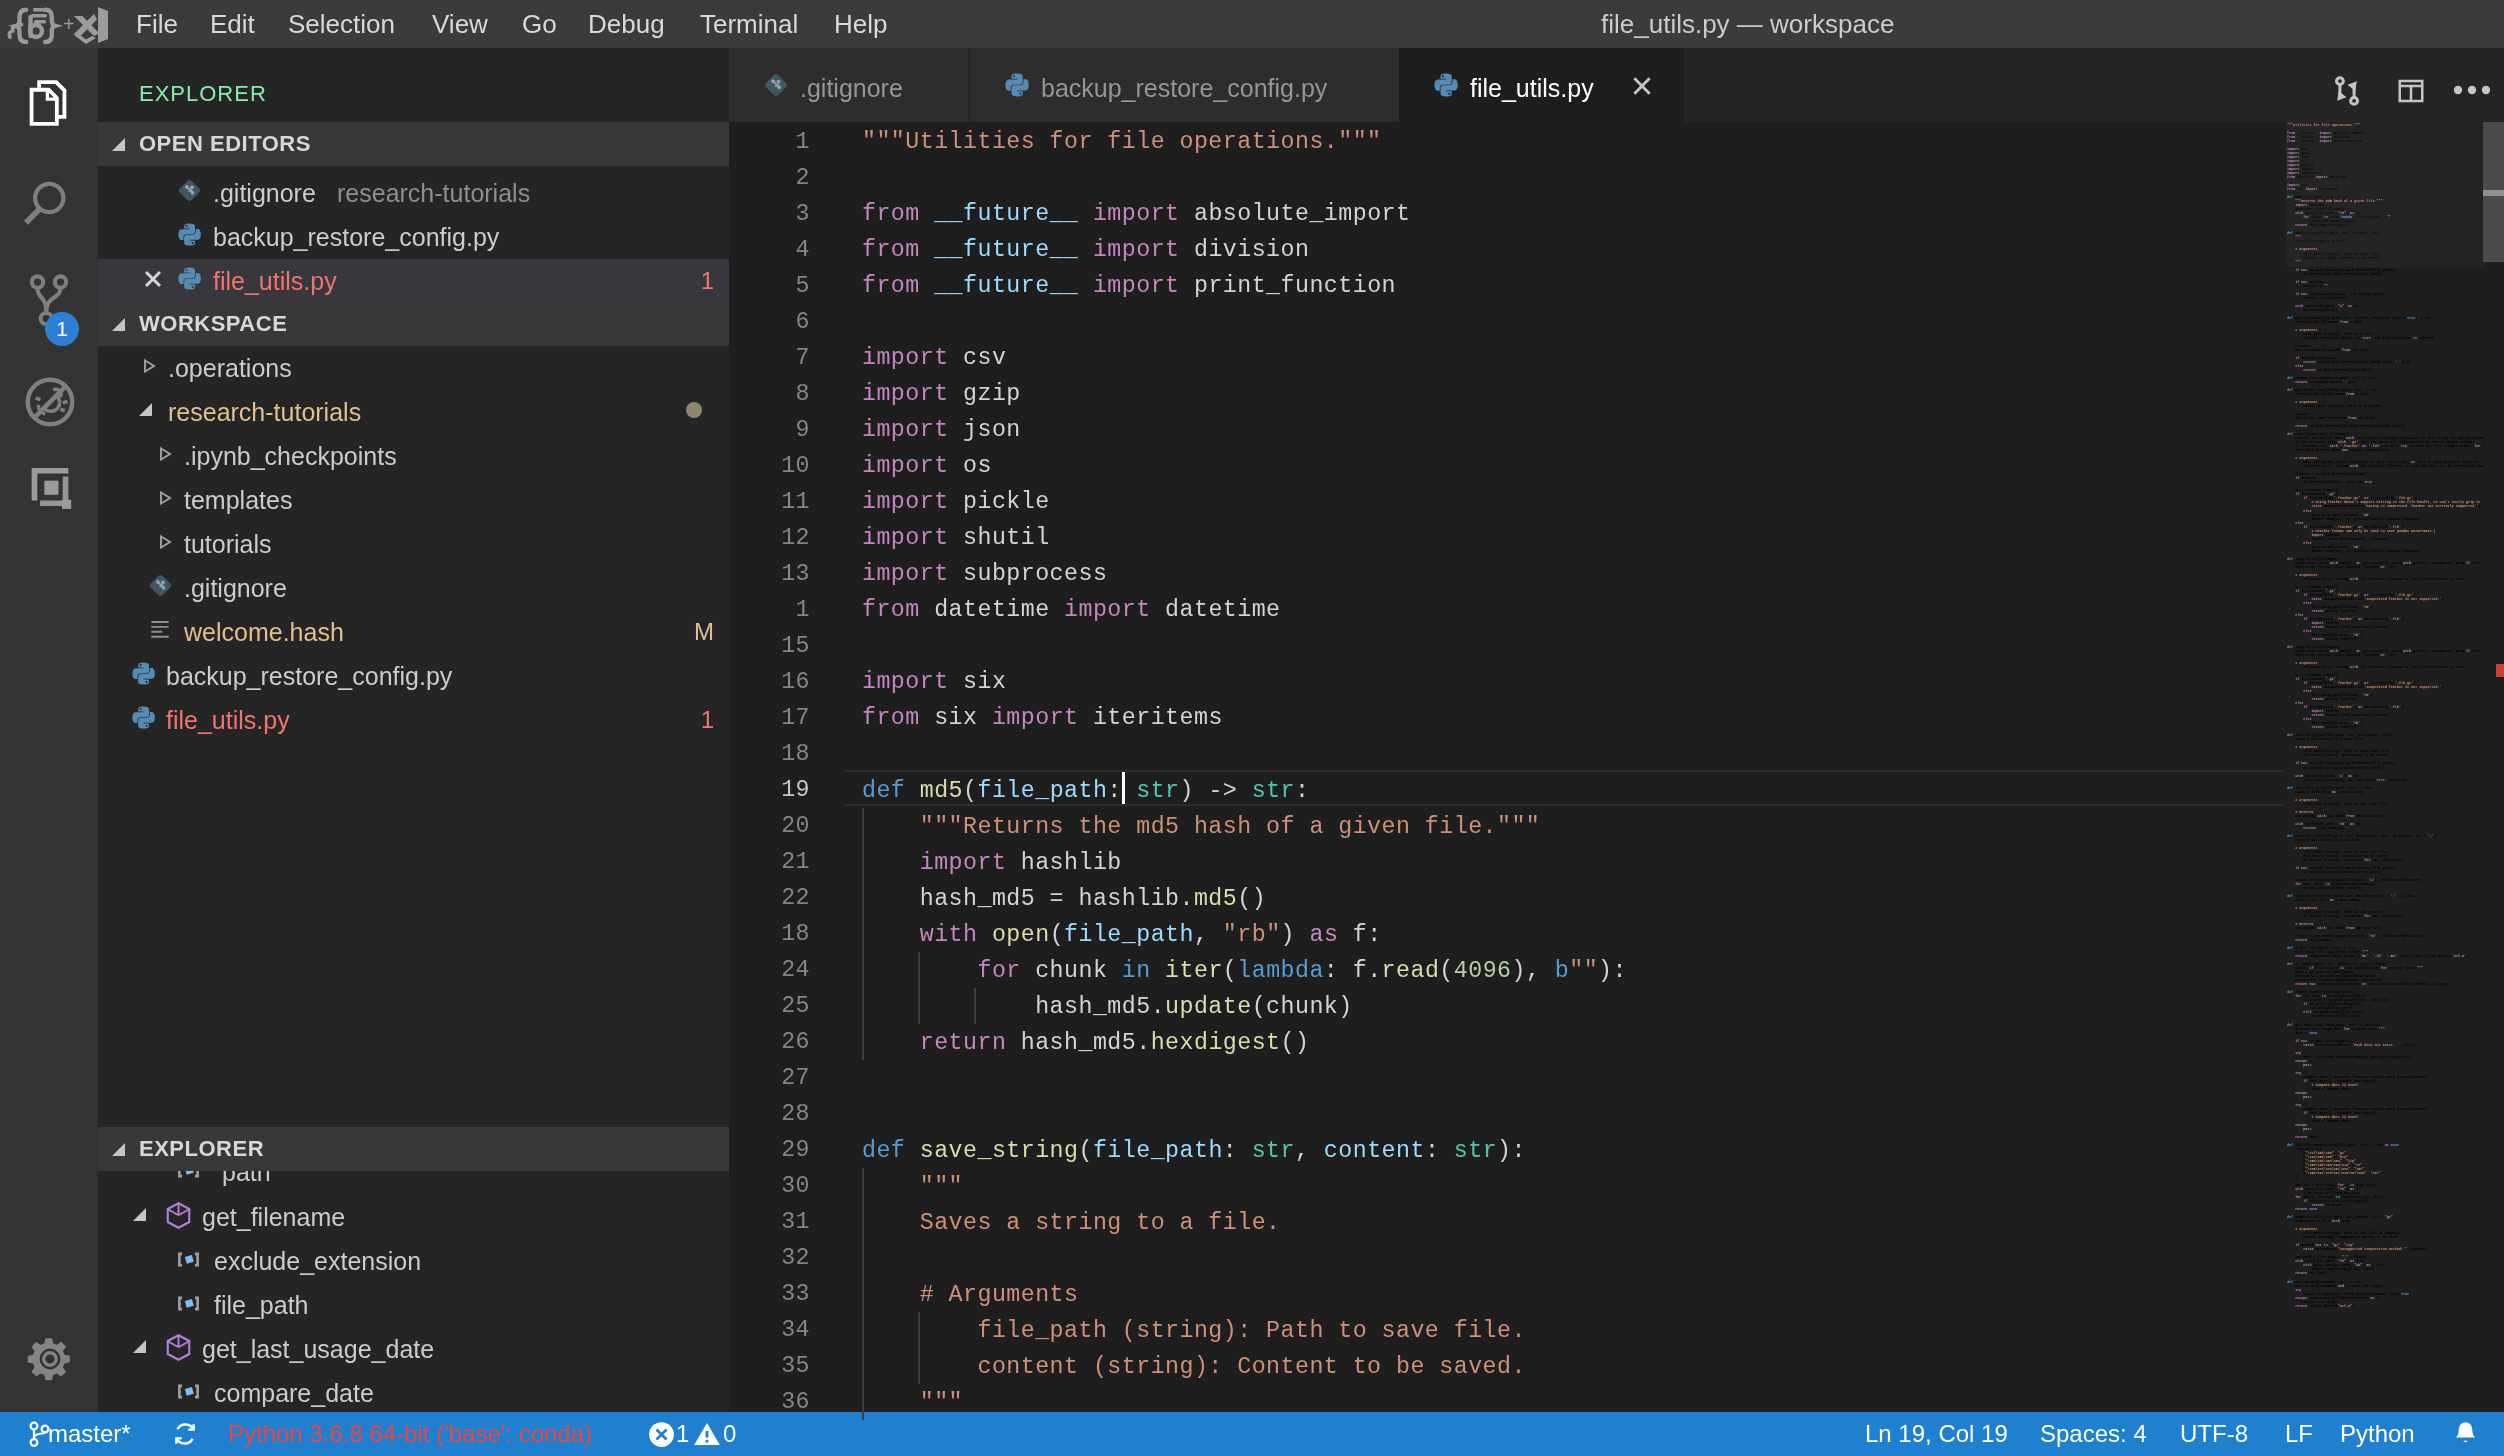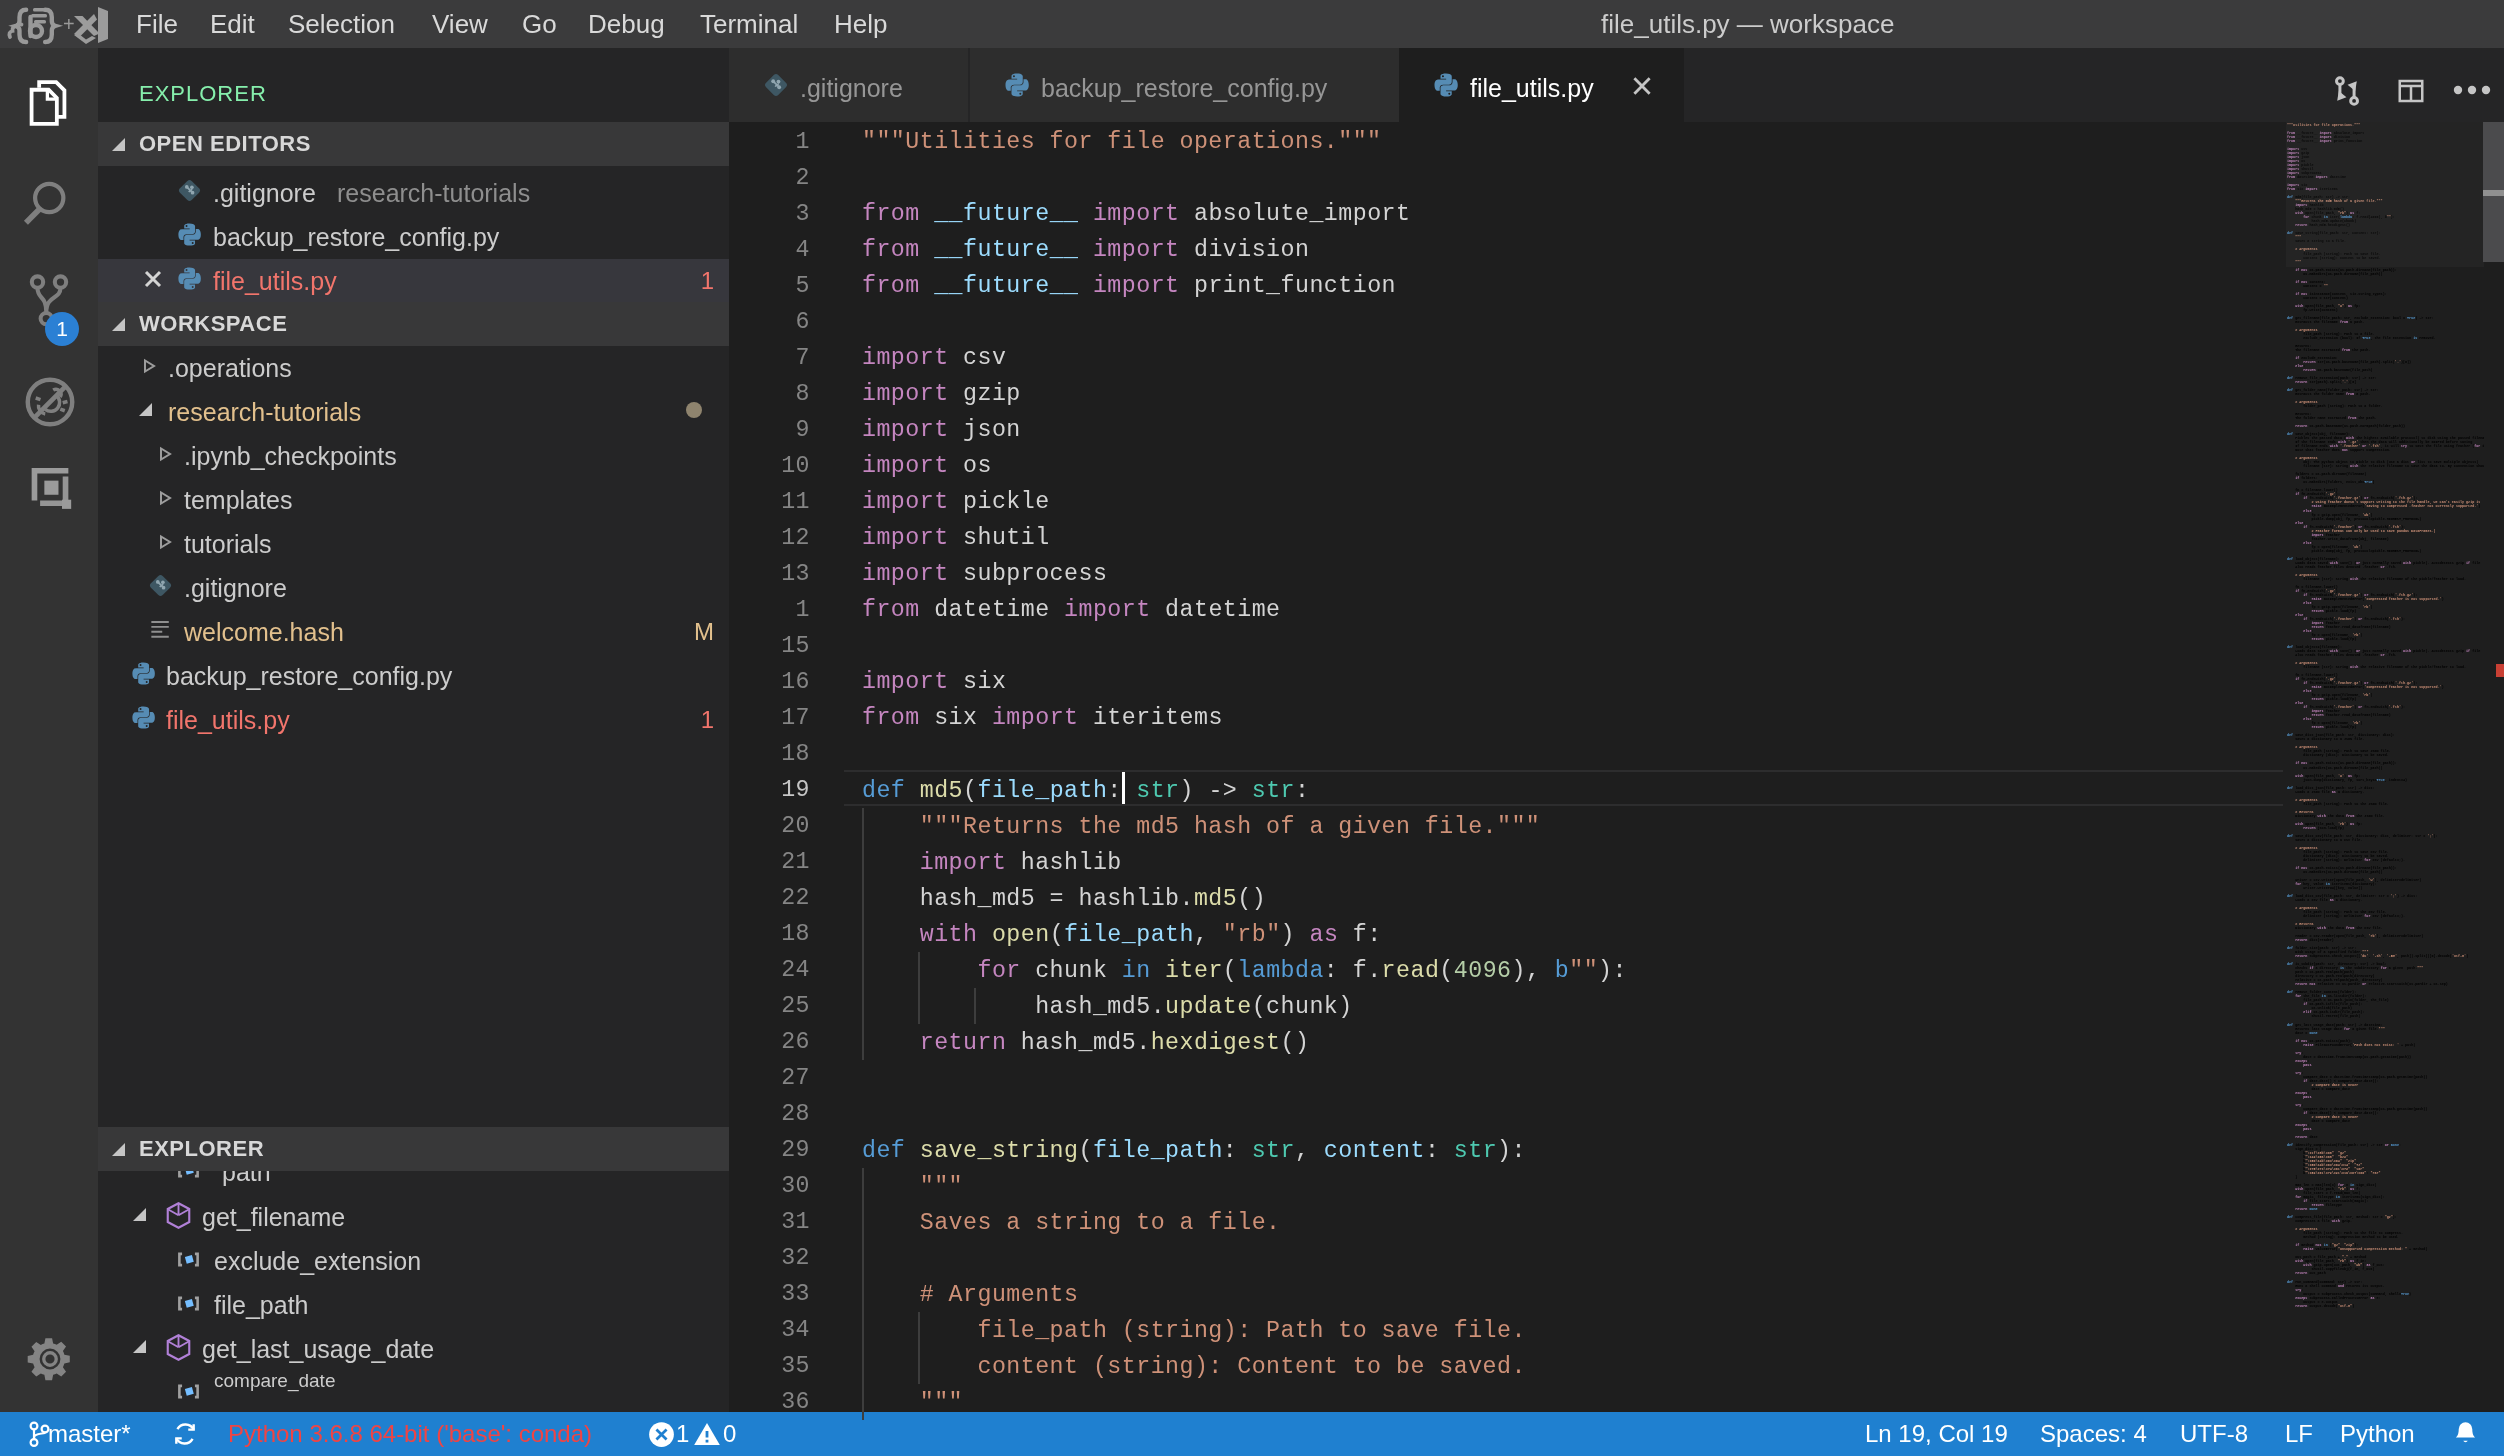--- a/index.html
+++ b/index.html
@@ -220,21 +220,21 @@
     </svg>
 <div style="position:absolute;left:116px;top:112px;height:44px;line-height:44px;color:#cccccc;font-size:25px;white-space:pre">file_path</div>
 <div class="twO" style="left:35px;top:169px"></div>
 <svg style="position:absolute;left:65px;top:161px" width="31" height="31" viewBox="0 0 24.8 24.8">
       <use href="#cubico"></use>
     </svg>
 <div style="position:absolute;left:104px;top:156px;height:44px;line-height:44px;color:#cccccc;font-size:25px;white-space:pre">get_last_usage_date</div>
 <svg style="position:absolute;left:76px;top:206px" width="29" height="29" viewBox="0 0 24.8 24.8">
       <use href="#varico"></use>
     </svg>
-<div style="position:absolute;left:116px;top:188px;height:44px;line-height:44px;color:#cccccc;font-size:19px;white-space:pre">compare_date</div>
+<div style="position:absolute;left:116px;top:200px;height:44px;line-height:44px;color:#cccccc;font-size:25px;white-space:pre">compare_date</div>
 </div>
 <div style="position:absolute;left:729px;top:48px;width:1775px;height:74px;background:#252526"></div>
 <div style="position:absolute;left:729px;top:48px;width:239px;height:74px;background:#2d2d2d;position:absolute"></div>
 <svg style="position:absolute;left:762px;top:71px" width="28" height="28" viewBox="0 0 24.8 24.8">
     <use href="#gitico"></use>
   </svg>
 <div style="position:absolute;left:800px;top:51px;height:74px;line-height:74px;position:absolute;color:#969696;font-size:25px">.gitignore</div>
 <div style="position:absolute;left:970px;top:48px;width:429px;height:74px;background:#2d2d2d;position:absolute"></div>
 <svg style="position:absolute;left:1003px;top:71px" width="28" height="28" viewBox="0 0 24.8 24.8">
     <use href="#pyico"></use>

